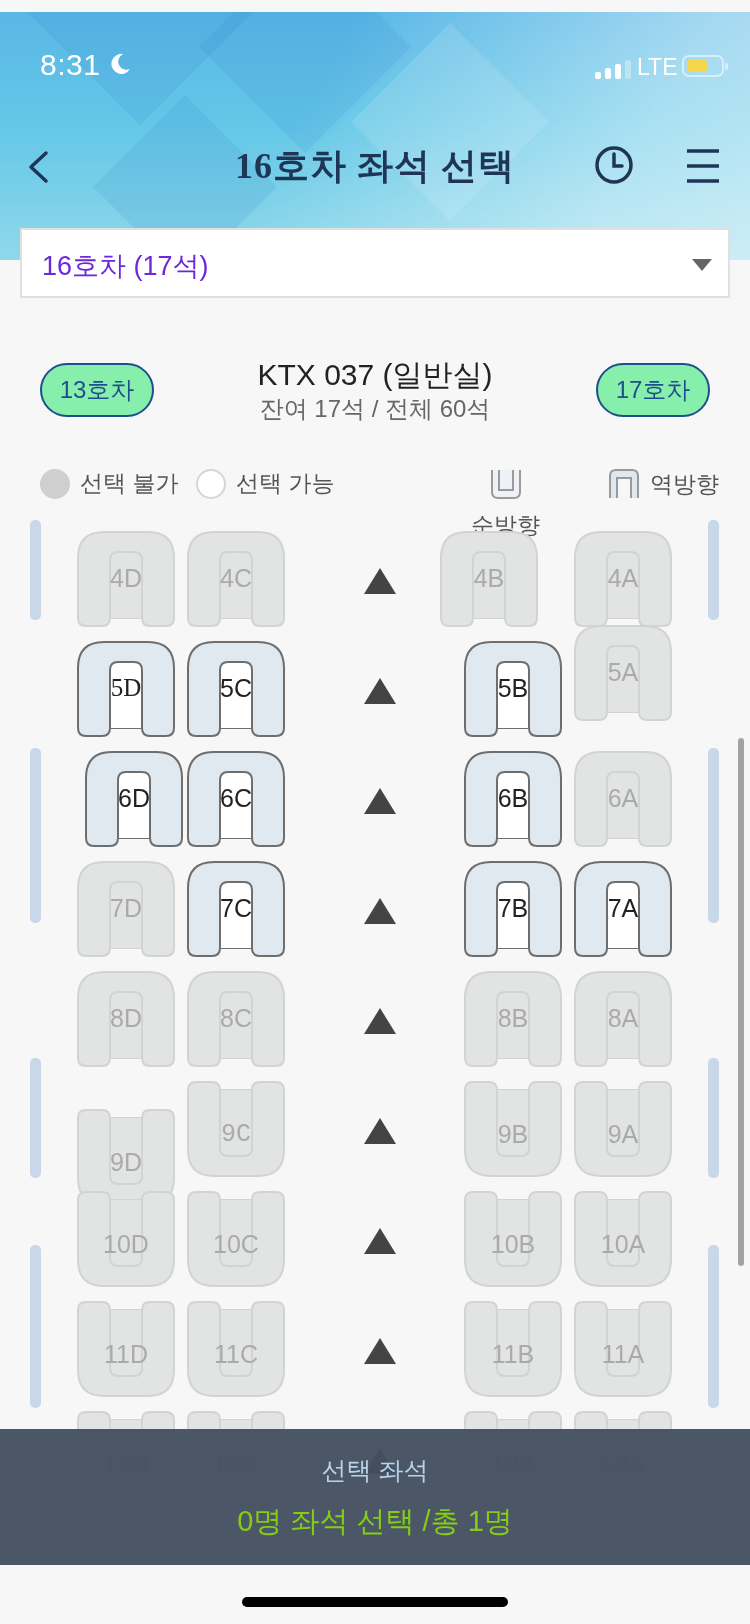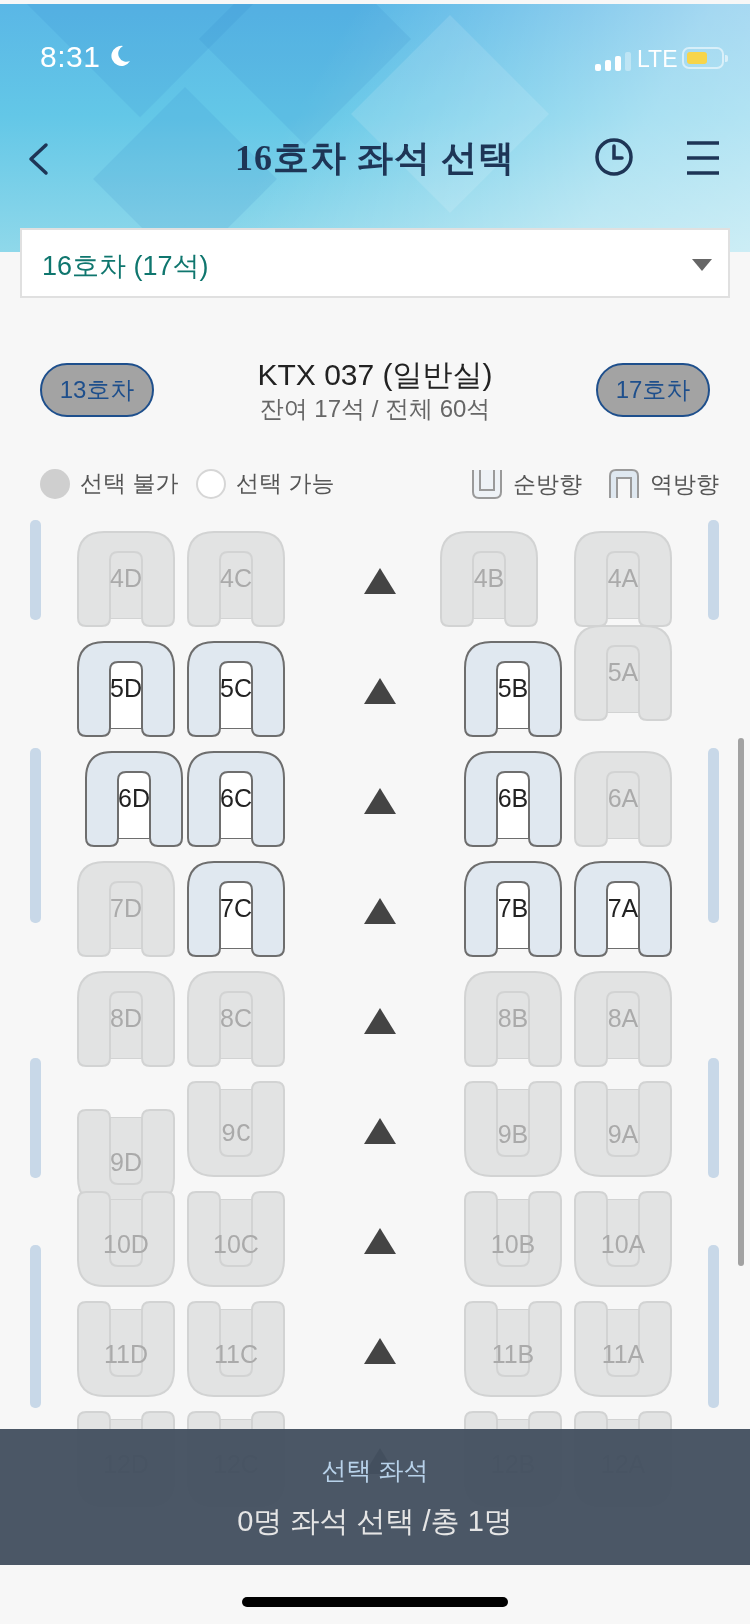--- a/index.html
+++ b/index.html
@@ -1,20 +1,20 @@
 <!DOCTYPE html>
 <html><head>
 <meta charset="utf-8">
 <style>
   * { box-sizing: border-box; margin: 0; padding: 0; }
   html, body { width: 750px; height: 1624px; overflow: hidden; background: #f7f7f7; }
   body { position: relative; font-family: "Liberation Sans", "DejaVu Sans", sans-serif; color: #222; }
 
   .header {
-    position: absolute; left: 0; top: 4px; width: 750px; height: 248px;
+    position: absolute; left: 0; top: 12px; width: 750px; height: 248px;
     background:
       linear-gradient(120deg, rgba(255,255,255,0) 40%, rgba(255,255,255,0.45) 80%, rgba(255,255,255,0.55) 100%),
       linear-gradient(180deg, #5ab7e6 0%, #63c7e7 45%, #8fd8ea 100%);
     overflow: hidden;
   }
   .header .shape { position: absolute; background: rgba(40,120,200,0.12); transform: rotate(45deg); }
   .status-time { position: absolute; left: 40px; top: 36px; color: #fff; font-size: 30px; font-weight: 500; letter-spacing: 0.5px; }
   .moon { position: absolute; left: 108px; top: 40px; width: 24px; height: 24px; }
   .signal { position: absolute; left: 595px; top: 48px; display: flex; align-items: flex-end; gap: 4px; }
   .signal span { width: 6px; background: #fff; border-radius: 2px; display: block; }
@@ -23,24 +23,24 @@
   .battery { position: absolute; left: 682px; top: 43px; width: 42px; height: 22px; border: 2px solid rgba(255,255,255,0.55); border-radius: 7px; }
   .battery .lvl { position: absolute; left: 3px; top: 3px; width: 20px; height: 12px; background: #f7d54a; border-radius: 3px; }
   .battery .tip { position: absolute; right: -6px; top: 6px; width: 3px; height: 7px; background: rgba(255,255,255,0.55); border-radius: 0 2px 2px 0; }
 
   .back-btn { position: absolute; left: 22px; top: 130px; width: 40px; height: 50px; }
   .page-title { position: absolute; left: 0; width: 750px; top: 130px; text-align: center; font-size: 36px; font-weight: bold; color: #1e3556; letter-spacing: 1px; font-family: Liberation Serif, serif; }
   .history-btn { position: absolute; left: 594px; top: 133px; width: 40px; height: 40px; }
   .menu-btn { position: absolute; left: 686px; top: 136px; width: 34px; height: 36px; }
 
   .car-select { position: absolute; left: 20px; top: 228px; width: 710px; height: 70px; background: #fff; border: 2px solid #e0e0e0; }
-  .car-select .val { position: absolute; left: 20px; top: 18px; font-size: 27px; color: #0f766e; }
+  .car-select .val { position: absolute; left: 20px; top: 18px; font-size: 27px; color: #6d28d9; }
   .car-select .caret { position: absolute; right: 16px; top: 29px; width: 0; height: 0; border-left: 10px solid transparent; border-right: 10px solid transparent; border-top: 12px solid #666; }
 
-  .nav-pill { position: absolute; top: 363px; width: 114px; height: 54px; border: 2px solid #1e4f8c; border-radius: 28px; background: #a3a3a3; color: #1e4f8c; font-size: 24px; display: flex; align-items: center; justify-content: center; }
+  .nav-pill { position: absolute; top: 363px; width: 114px; height: 54px; border: 2px solid #1e4f8c; border-radius: 28px; background: #86efac; color: #1e4f8c; font-size: 24px; display: flex; align-items: center; justify-content: center; }
   .train-name { position: absolute; left: 0; width: 750px; top: 355px; text-align: center; font-size: 30px; color: #222; }
   .train-seats { position: absolute; left: 0; width: 750px; top: 393px; text-align: center; font-size: 24px; color: #666; }
 
   .legend { position: absolute; top: 468px; display: flex; align-items: center; gap: 10px; font-size: 23px; color: #555; }
   .legend .dot { width: 30px; height: 30px; border-radius: 50%; }
 
   .window-bar { position: absolute; width: 11px; background: #c8d8e8; border-radius: 5px; }
   .scrollbar { position: absolute; left: 738px; top: 738px; width: 6px; height: 528px; background: #a2a2a2; border-radius: 3px; }
 
   .seat { position: absolute; width: 100px; height: 98px; }
@@ -48,21 +48,21 @@
   .seat .lbl { position: absolute; left: 0; width: 100px; text-align: center; font-size: 25px; }
   .seat.na .lbl { color: #aaa; }
   .seat.av .lbl { color: #222; }
   .seat.rev .lbl { top: 34px; }
   .seat.fwd .lbl { top: 40px; }
 
   .direction-arrow { position: absolute; width: 0; height: 0; border-left: 16px solid transparent; border-right: 16px solid transparent; border-bottom: 26px solid #444; }
 
   .bottom-panel { position: absolute; left: 0; top: 1429px; width: 750px; height: 136px; background: rgba(68,80,96,0.96); }
   .bottom-panel .sub { position: absolute; left: 0; width: 750px; top: 25px; text-align: center; font-size: 25px; color: #b8d2ea; }
-  .bottom-panel .main { position: absolute; left: 0; width: 750px; top: 73px; text-align: center; font-size: 29px; color: #e5e5e5; }
+  .bottom-panel .main { position: absolute; left: 0; width: 750px; top: 73px; text-align: center; font-size: 29px; color: #84cc16; }
   .home-indicator { position: absolute; left: 242px; top: 1597px; width: 266px; height: 10px; background: #000; border-radius: 5px; }
 </style>
 </head>
 <body>
 
 <div class="header">
   <div class="shape" style="left:60px;top:-80px;width:160px;height:160px;"></div>
   <div class="shape" style="left:230px;top:-40px;width:150px;height:150px;"></div>
   <div class="shape" style="left:380px;top:40px;width:140px;height:140px;background:rgba(255,255,255,0.12);"></div>
   <div class="shape" style="left:120px;top:110px;width:130px;height:130px;"></div>
@@ -109,21 +109,21 @@
 <div class="nav-pill" style="left:596px;">17호차</div>
 
 <div class="legend" style="left:40px;">
   <span class="dot" style="background:#cfcfcf;"></span>
   <span>선택 불가</span>
 </div>
 <div class="legend" style="left:196px;">
   <span class="dot" style="background:#fff;border:2px solid #d6d6d6;"></span>
   <span>선택 가능</span>
 </div>
-<div class="legend" style="left:471px;">
+<div class="legend" style="left:471px;flex-direction:column;">
   <svg width="32" height="32" viewBox="0 0 32 32">
     <path d="M2 2 L2 24 Q2 30 8 30 L24 30 Q30 30 30 24 L30 2" fill="#eef2f6" stroke="#9a9a9a" stroke-width="2"></path>
     <path d="M9 2 L9 22 L23 22 L23 2" fill="none" stroke="#9a9a9a" stroke-width="2"></path>
   </svg>
   <span>순방향</span>
 </div>
 <div class="legend" style="left:608px;">
   <svg width="32" height="32" viewBox="0 0 32 32">
     <path d="M2 30 L2 8 Q2 2 8 2 L24 2 Q30 2 30 8 L30 30" fill="#dfe8f0" stroke="#9a9a9a" stroke-width="2"></path>
     <path d="M9 30 L9 10 L23 10 L23 30" fill="#f7f7f7" stroke="#9a9a9a" stroke-width="2"></path>
@@ -163,21 +163,21 @@
       <span class="lbl">4B</span>
     </div>
     <div class="seat na rev" style="left: 573px; top: 530px;">
       <svg width="100" height="98" viewBox="0 0 100 98">
           <path d="M10 96 Q2 96 2 88 L2 28 Q2 2 28 2 L72 2 Q98 2 98 28 L98 88 Q98 96 90 96 L74 96 Q66 96 66 88 L34 88 Q34 96 26 96 Z" fill="#e2e3e3" stroke="#d2d3d3" stroke-width="2"></path>
           <path d="M34 88 L34 30 Q34 22 42 22 L58 22 Q66 22 66 30 L66 88" fill="#e2e3e3" stroke="#d2d3d3" stroke-width="2"></path>
         </svg>
       <span class="lbl">4A</span>
     </div>
     <div class="direction-arrow" style="left: 364px; top: 568px;"></div>
-    <div class="seat av rev" style="left: 76px; top: 640px;">
+    <div class="seat av rev" style="left: 76px; top: 640px; font-family: Liberation Serif, serif;">
       <svg width="100" height="98" viewBox="0 0 100 98">
           <path d="M10 96 Q2 96 2 88 L2 28 Q2 2 28 2 L72 2 Q98 2 98 28 L98 88 Q98 96 90 96 L74 96 Q66 96 66 88 L34 88 Q34 96 26 96 Z" fill="#e0e8f0" stroke="#6e6e6e" stroke-width="2"></path>
           <path d="M34 88 L34 30 Q34 22 42 22 L58 22 Q66 22 66 30 L66 88" fill="#ffffff" stroke="#6e6e6e" stroke-width="2"></path>
         </svg>
       <span class="lbl">5D</span>
     </div>
     <div class="seat av rev" style="left: 186px; top: 640px;">
       <svg width="100" height="98" viewBox="0 0 100 98">
           <path d="M10 96 Q2 96 2 88 L2 28 Q2 2 28 2 L72 2 Q98 2 98 28 L98 88 Q98 96 90 96 L74 96 Q66 96 66 88 L34 88 Q34 96 26 96 Z" fill="#e0e8f0" stroke="#6e6e6e" stroke-width="2"></path>
           <path d="M34 88 L34 30 Q34 22 42 22 L58 22 Q66 22 66 30 L66 88" fill="#ffffff" stroke="#6e6e6e" stroke-width="2"></path>

